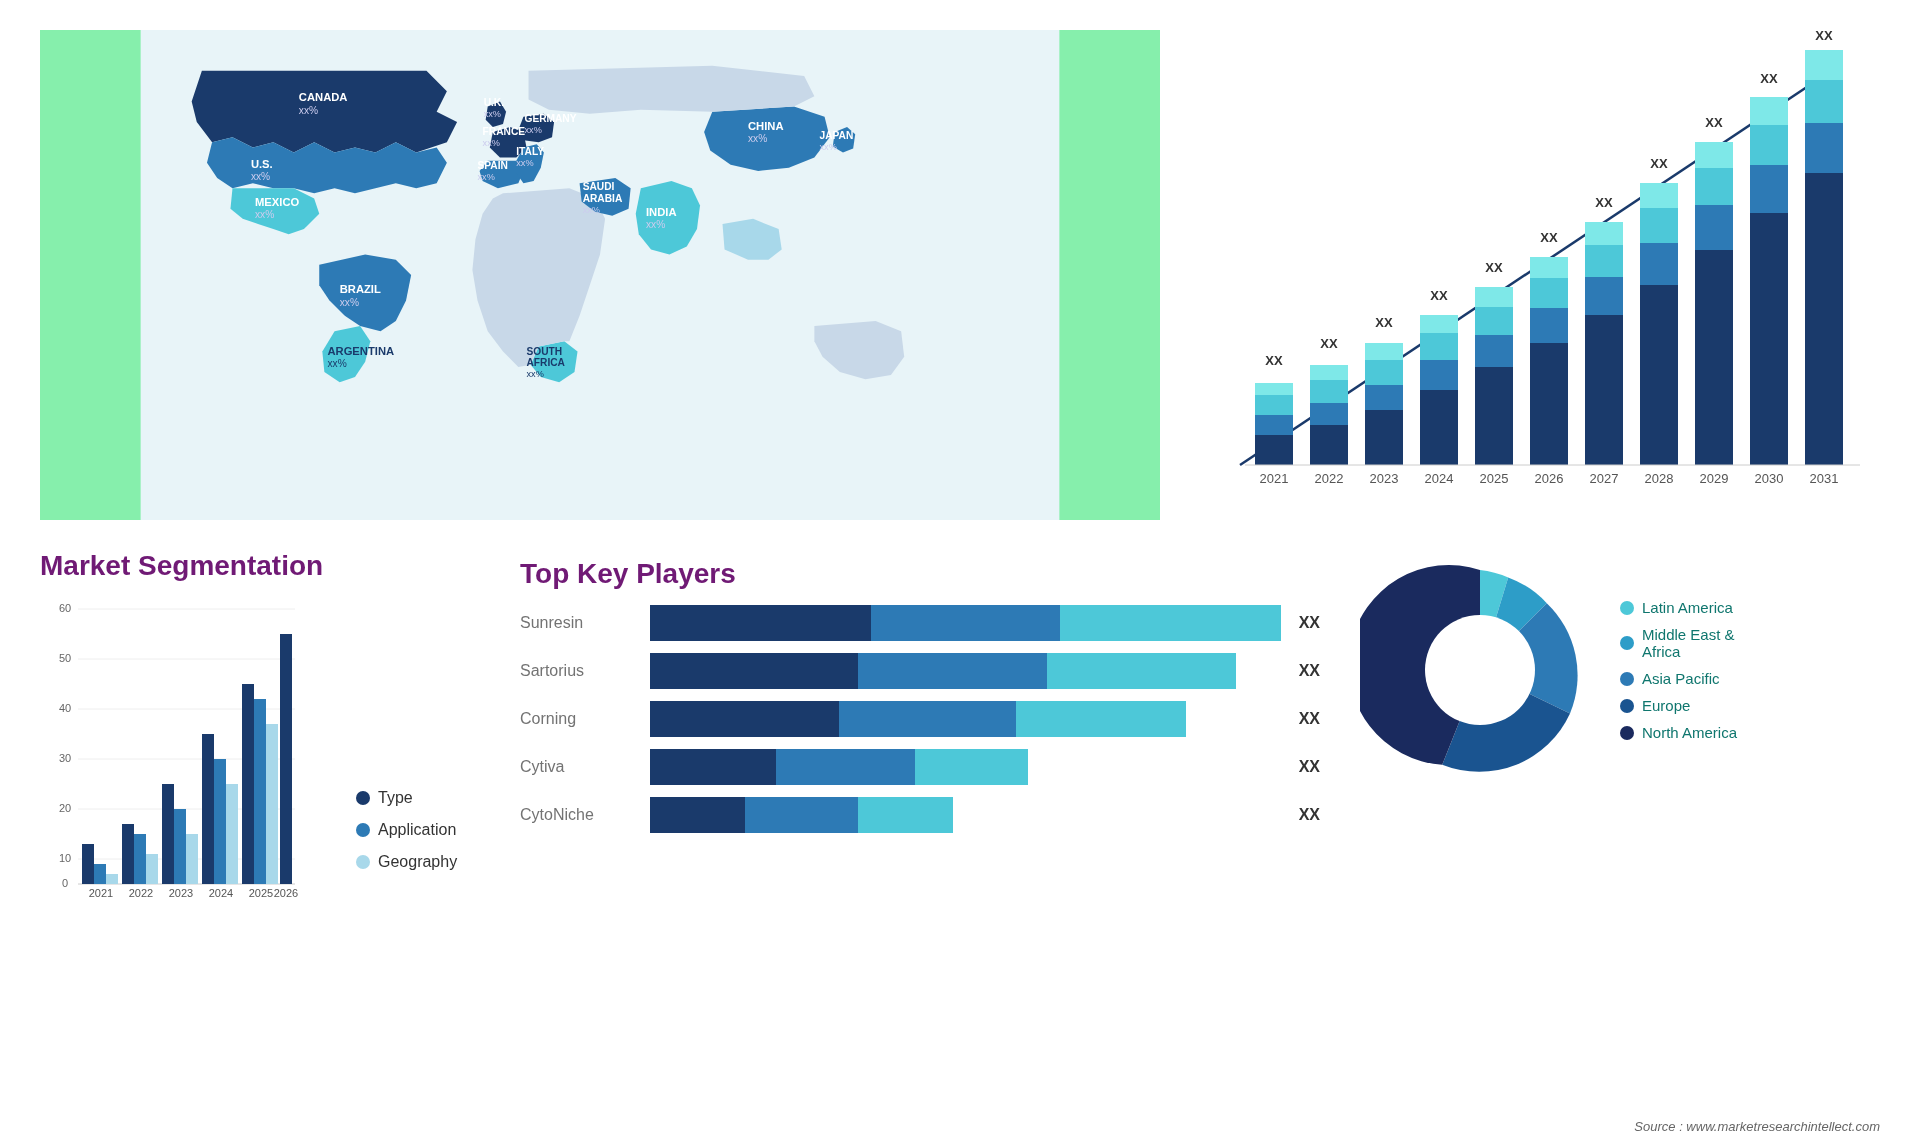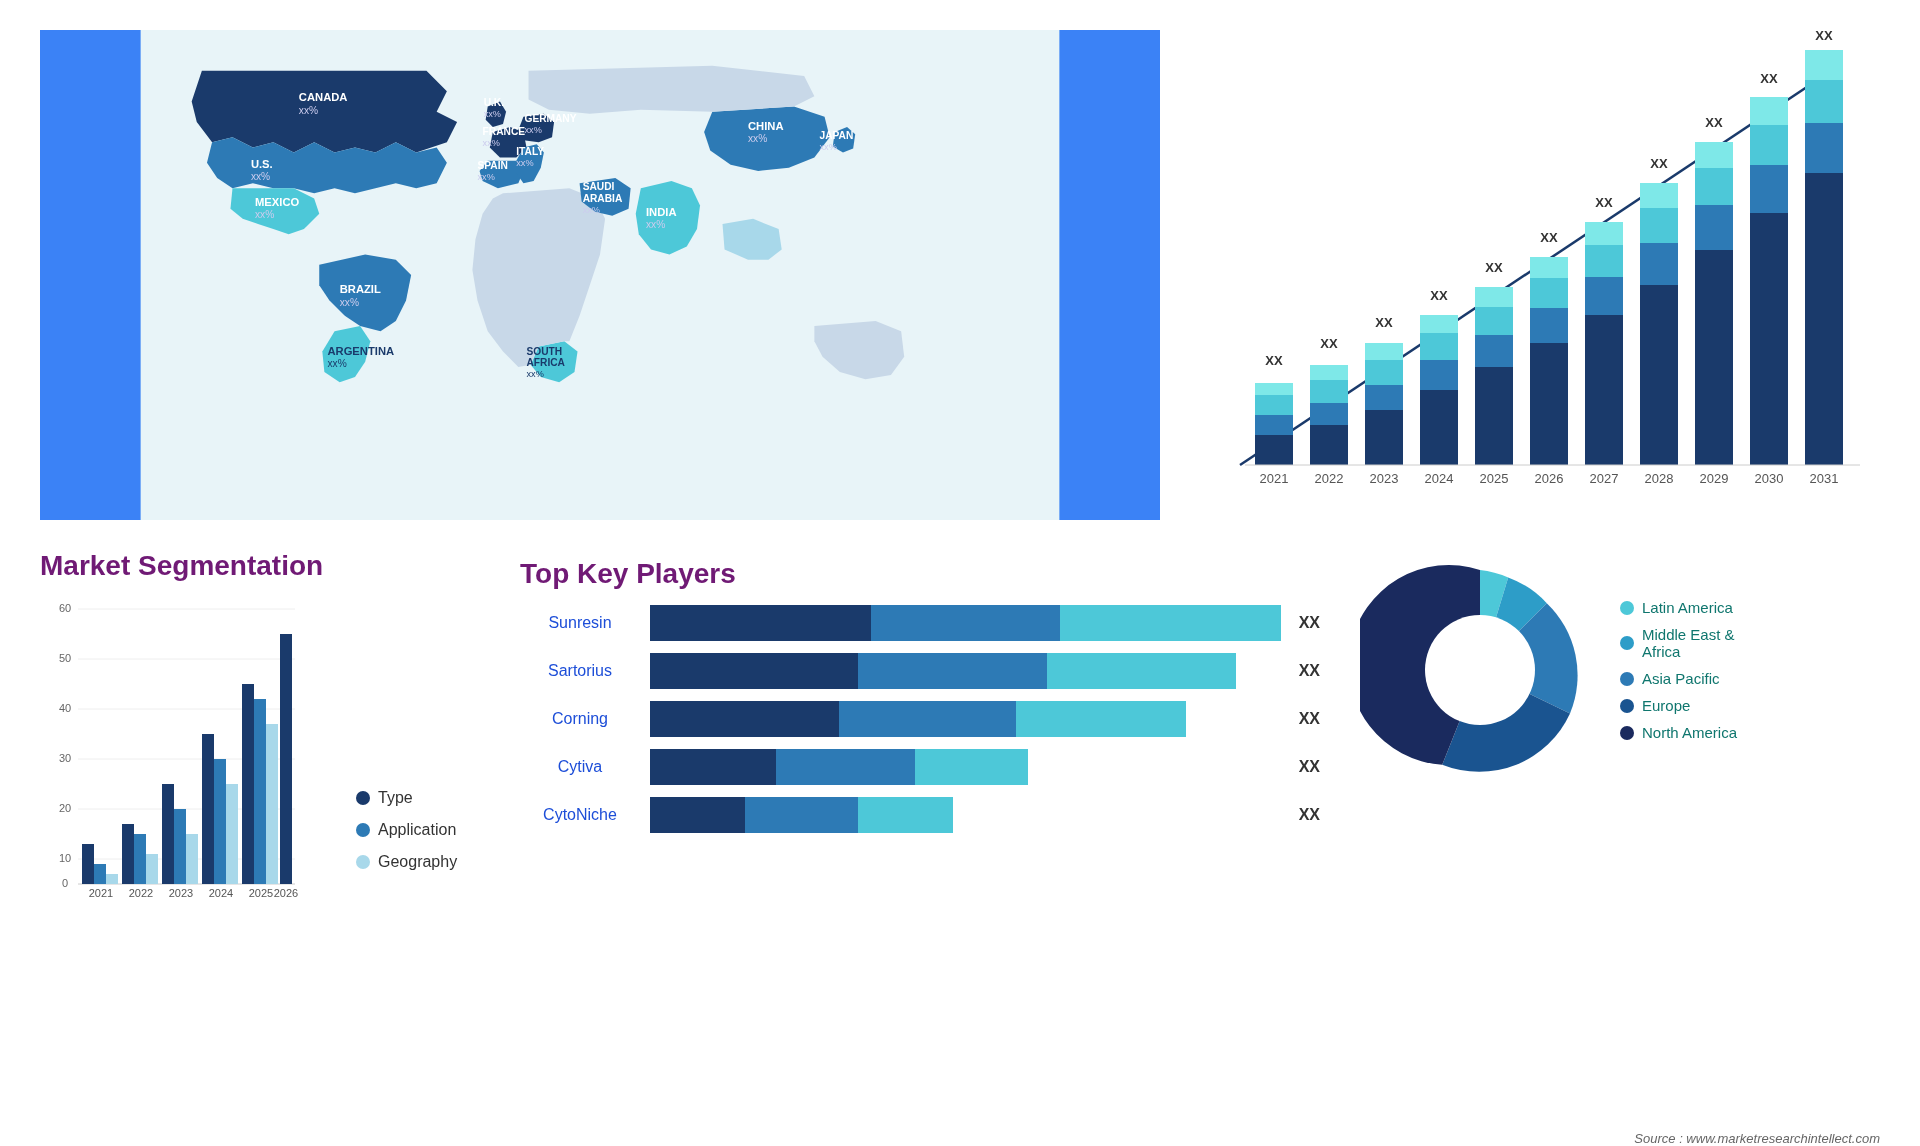--- a/index.html
+++ b/index.html
@@ -49,21 +49,21 @@
     }
     .top-section {
       display: flex;
       gap: 40px;
       margin-bottom: 30px;
       height: 490px;
     }
     .map-container {
       flex: 1;
       position: relative;
-      background: #3b82f6;
+      background: #86efac;
     }
     .chart-container {
       width: 680px;
       position: relative;
     }
     .bottom-section {
       display: flex;
       gap: 40px;
       height: 380px;
     }
@@ -131,22 +131,22 @@
     }
     .player-row {
       display: flex;
       align-items: center;
       margin-bottom: 12px;
       gap: 10px;
     }
     .player-name {
       width: 120px;
       font-size: 16px;
-      color: #1d4ed8;
-      text-align: center;
+      color: #737373;
+      text-align: left;
       flex-shrink: 0;
     }
     .player-bar-container {
       flex: 1;
       height: 36px;
       position: relative;
     }
     .player-bar {
       height: 100%;
       display: flex;
@@ -195,21 +195,21 @@
       color: #0f766e;
     }
     .regional-dot {
       width: 14px;
       height: 14px;
       border-radius: 50%;
       flex-shrink: 0;
     }
     .source-text {
       position: absolute;
-      bottom: 0;
+      bottom: 12px;
       right: 40px;
       font-size: 13px;
       color: #666;
       font-style: italic;
     }
   </style>
 </head>
 <body>
 
 <div class="page-container">

